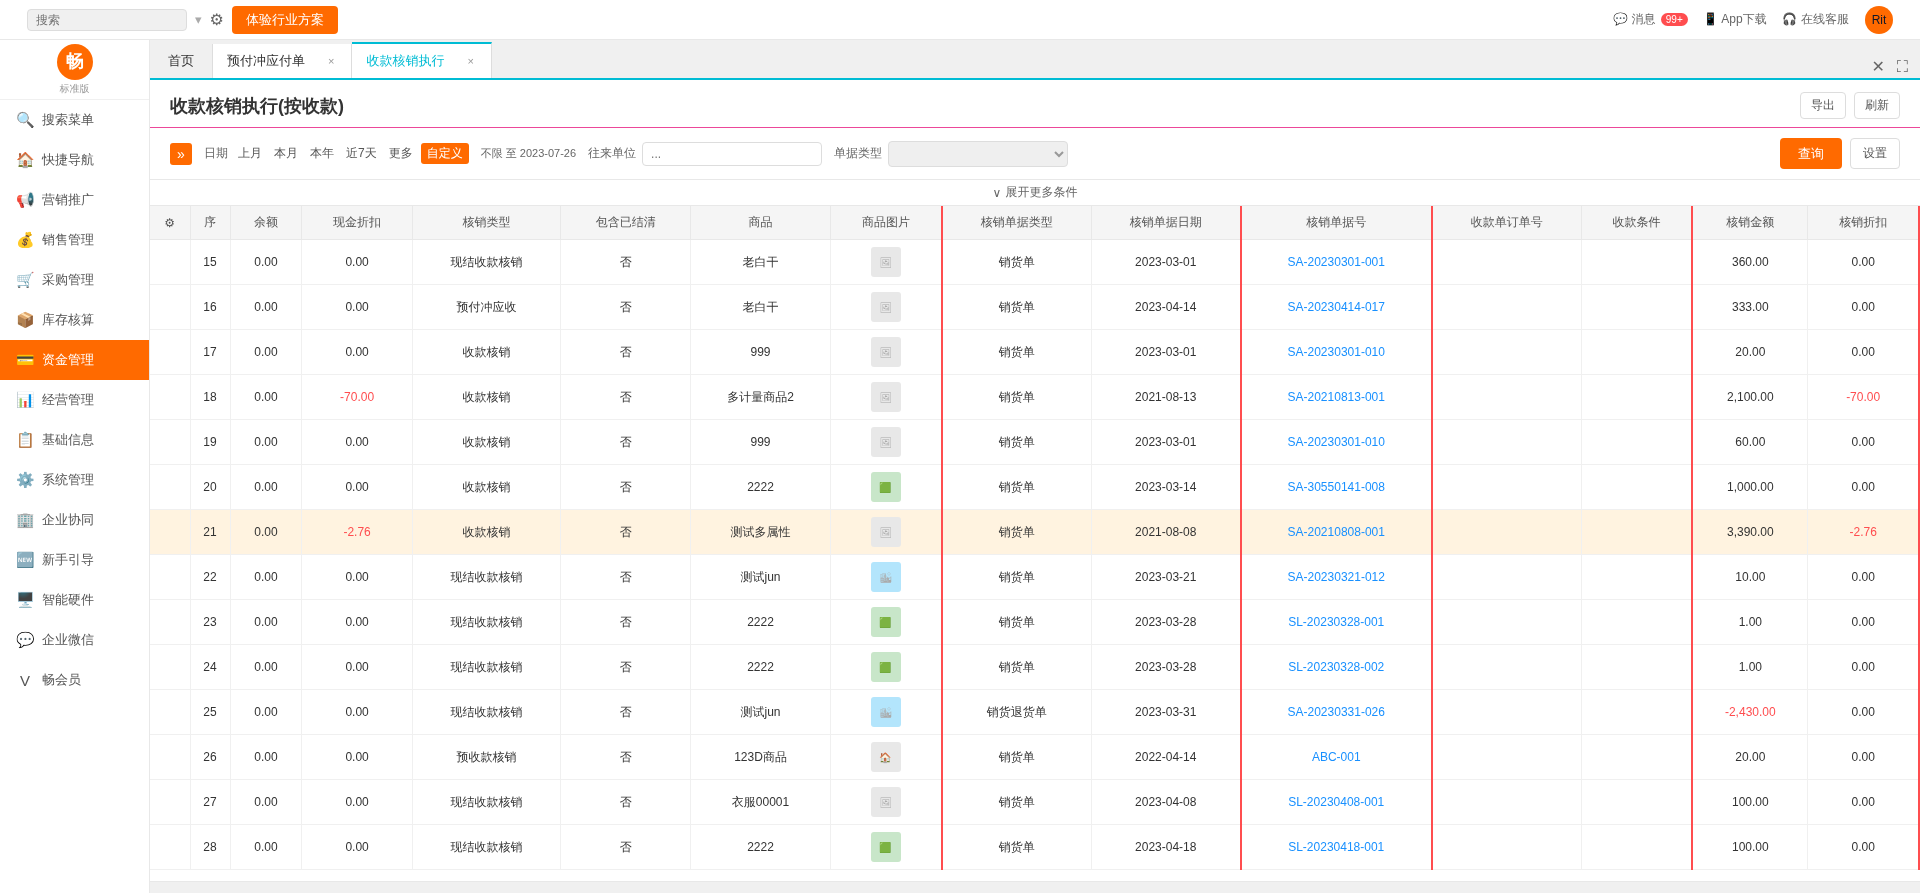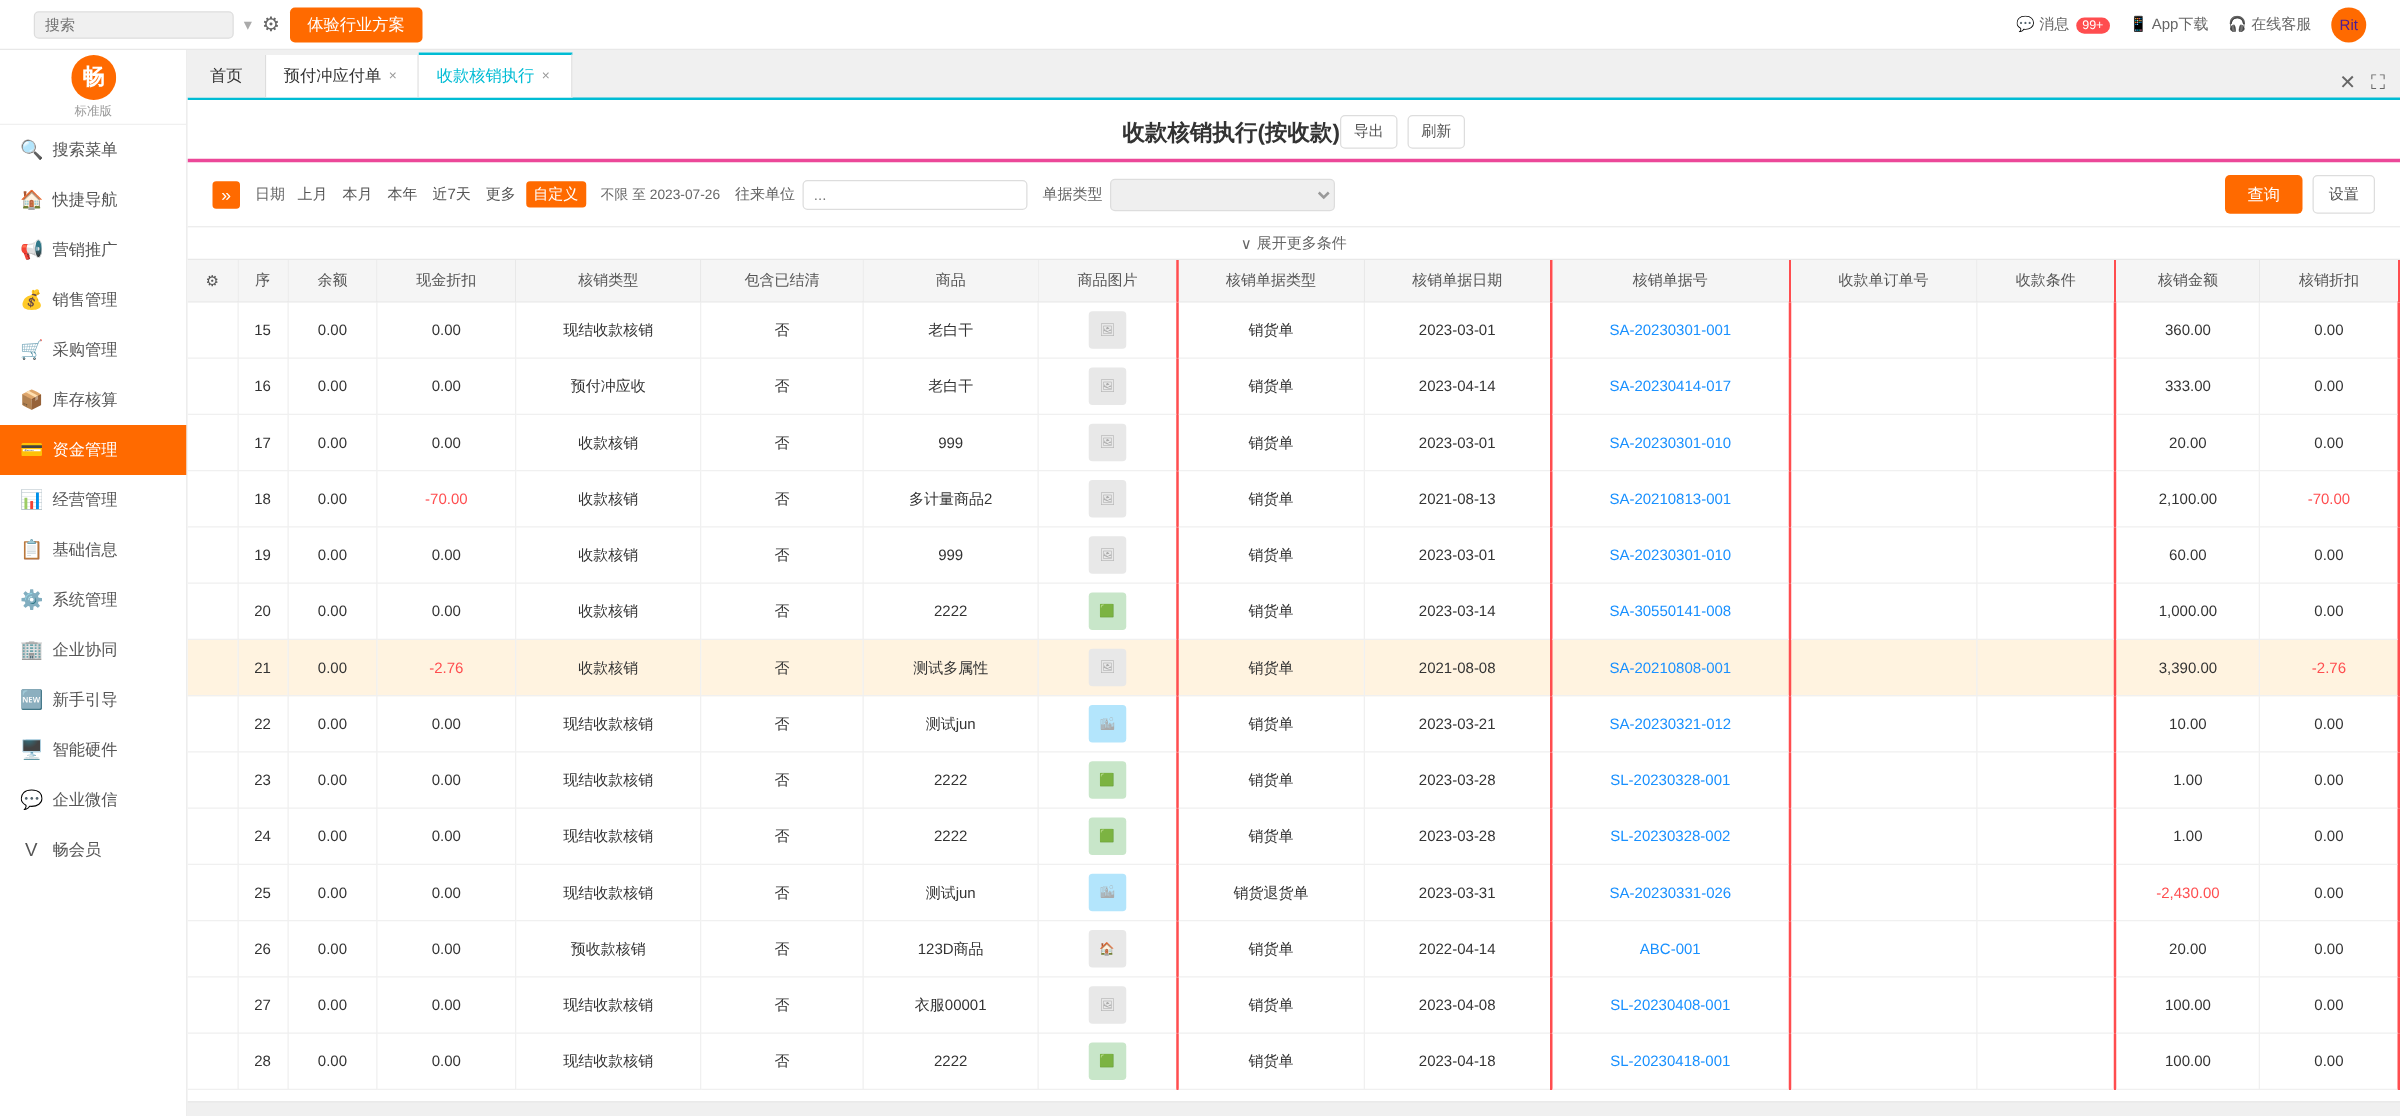--- a/index.html
+++ b/index.html
@@ -6,47 +6,47 @@
     body { font-family: 'Microsoft YaHei', Arial, sans-serif; font-size: 13px; background: #f5f5f5; color: #333; overflow: hidden; height: 893px; }
 
     
     .top-bar { height: 40px; background: #fff; display: flex; align-items: center; padding: 0 27px; border-bottom: 1px solid #e8e8e8; gap: 12px; }
     .top-bar-left { display: flex; align-items: center; gap: 8px; flex: 1; }
     .top-bar-input { background: #f0f0f0; border: 1px solid #ddd; border-radius: 4px; padding: 3px 8px; font-size: 12px; color: #999; width: 160px; }
     .gear-btn { background: none; border: none; cursor: pointer; color: #666; font-size: 16px; }
     .industry-btn { background: #ff6a00; color: #fff; border: none; border-radius: 4px; padding: 5px 14px; cursor: pointer; font-size: 13px; }
     .top-bar-right { display: flex; align-items: center; gap: 16px; color: #666; font-size: 12px; }
     .badge { background: #ff4d4f; color: #fff; border-radius: 10px; padding: 1px 5px; font-size: 10px; margin-left: 2px; }
-    .user-avatar { width: 28px; height: 28px; background: #ff6a00; border-radius: 50%; display: inline-flex; align-items: center; justify-content: center; color: #4c1d95; font-size: 12px; }
+    .user-avatar { width: 28px; height: 28px; background: #ff6a00; border-radius: 50%; display: inline-flex; align-items: center; justify-content: center; color: #0f172a; font-size: 12px; }
 
     
     .app-layout { display: flex; height: calc(893px - 40px); }
 
     
     .sidebar { width: 150px; background: #fff; border-right: 1px solid #e8e8e8; display: flex; flex-direction: column; padding-top: 0; }
     .sidebar-logo { height: 60px; display: flex; align-items: center; justify-content: center; flex-direction: column; border-bottom: 1px solid #f0f0f0; }
     .sidebar-logo-text { font-size: 10px; color: #999; margin-top: 2px; }
     .sidebar-item { display: flex; align-items: center; gap: 8px; padding: 11px 16px; cursor: pointer; color: #555; font-size: 13px; }
     .sidebar-item.active { background: #ff6a00; color: #fff; border-radius: 0; }
     .sidebar-item .s-icon { font-size: 15px; width: 18px; text-align: center; }
 
     
     .main-content { flex: 1; display: flex; flex-direction: column; overflow: hidden; }
 
     
     .tab-bar { height: 40px; background: #f0f0f0; display: flex; align-items: flex-end; padding-left: 0; border-bottom: 2px solid #00bcd4; }
     .tab-home { padding: 8px 18px; background: #f0f0f0; color: #333; cursor: pointer; font-size: 13px; border-right: 1px solid #ddd; }
-    .tab-item { padding: 8px 14px; background: #fff; color: #333; cursor: pointer; font-size: 13px; display: flex; align-items: center; gap: 3px; border-right: 1px solid #ddd; position: relative; justify-content: space-between; }
+    .tab-item { padding: 8px 14px; background: #fff; color: #333; cursor: pointer; font-size: 13px; display: flex; align-items: center; gap: 20px; border-right: 1px solid #ddd; position: relative; justify-content: space-between; }
     .tab-item.active { background: #fff; color: #00bcd4; border-top: 2px solid #00bcd4; }
     .tab-close { font-size: 11px; color: #999; cursor: pointer; padding: 1px 3px; }
     .tab-bar-right { margin-left: auto; display: flex; align-items: center; padding: 0 8px; gap: 4px; }
     .tab-bar-btn { background: none; border: none; cursor: pointer; color: #666; font-size: 16px; padding: 2px 4px; }
 
     
-    .page-header { padding: 12px 20px 8px; background: #fff; border-bottom: 3px solid #ec4899; display: flex; align-items: center; justify-content: center; }
+    .page-header { padding: 12px 20px 8px; background: #fff; border-bottom: 1px solid #ec4899; display: flex; align-items: center; justify-content: space-between; }
     .page-title { font-size: 18px; font-weight: bold; color: #333; }
     .page-actions { display: flex; gap: 8px; }
     .action-btn { background: none; border: 1px solid #ddd; border-radius: 4px; padding: 4px 10px; cursor: pointer; font-size: 12px; color: #555; display: flex; align-items: center; gap: 4px; }
 
     
     .filter-bar { background: #fff; padding: 10px 20px; border-bottom: 1px solid #e8e8e8; display: flex; align-items: center; gap: 12px; flex-wrap: wrap; }
     .filter-expand-btn { background: #ff6a00; color: #fff; border: none; width: 22px; height: 22px; border-radius: 3px; cursor: pointer; font-size: 14px; display: flex; align-items: center; justify-content: center; }
     .filter-group { display: flex; align-items: center; gap: 6px; }
     .filter-label { color: #666; font-size: 12px; }
     .filter-date-btns { display: flex; gap: 4px; }

